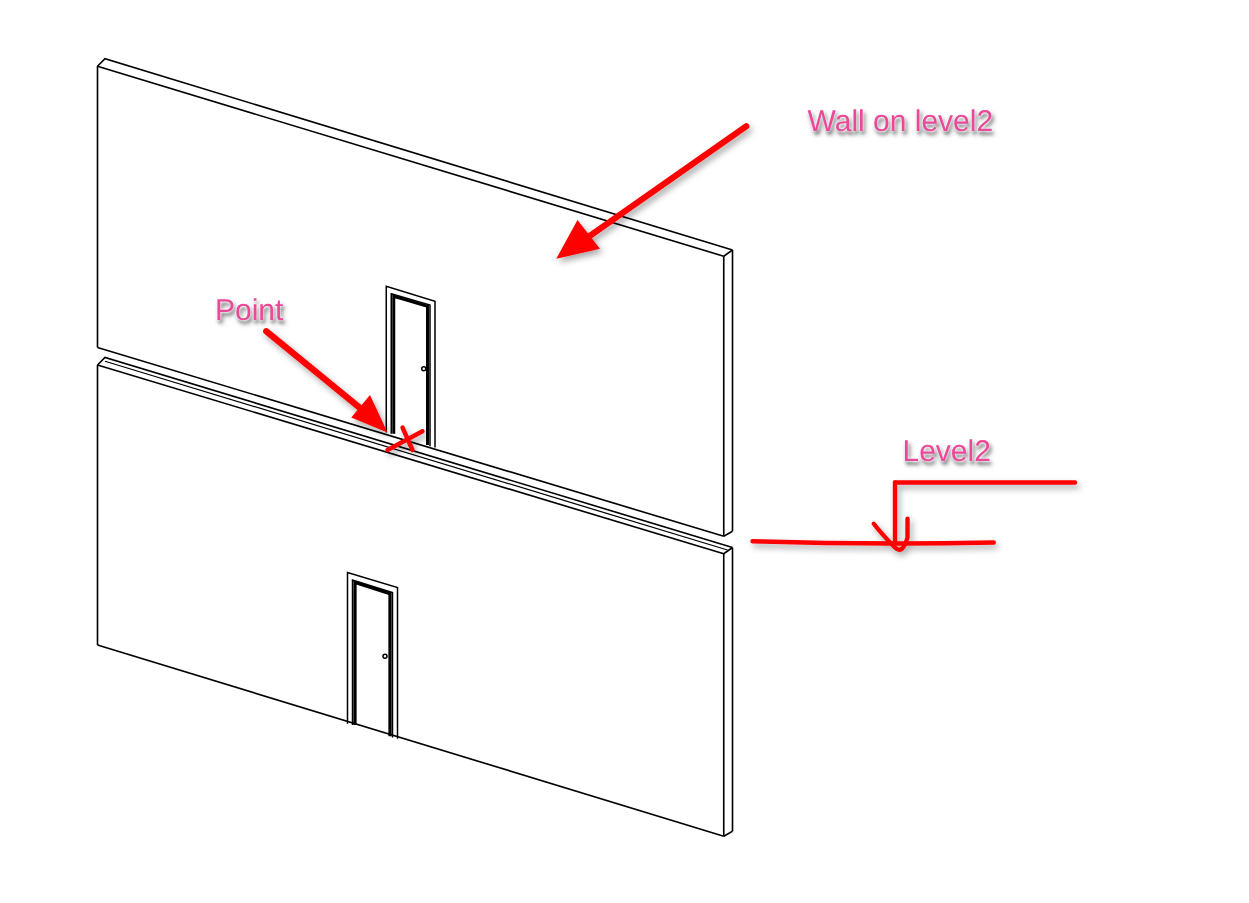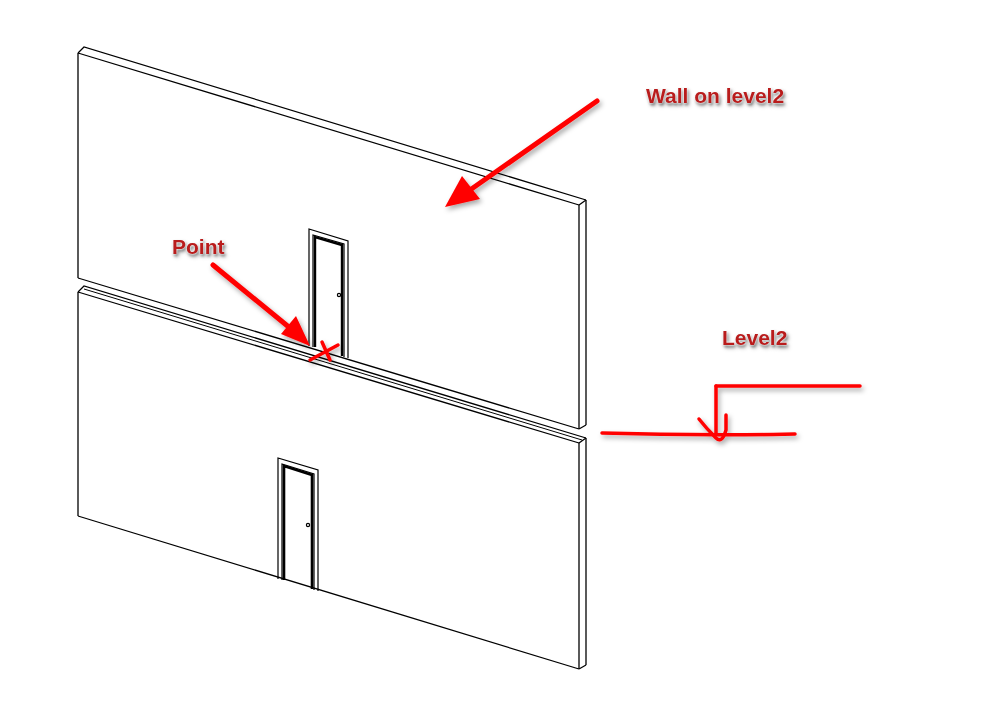--- a/index.html
+++ b/index.html
@@ -1,23 +1,23 @@
 <!DOCTYPE html>
 <html><head>
   <meta charset="utf-8">
   <style>
     html, body { margin: 0; padding: 0; background: #ffffff; }
     body { width: 999px; height: 722px; position: relative; overflow: hidden; font-family: "Liberation Sans", sans-serif; }
     #canvas { position: absolute; left: 0; top: 0; }
     .label {
       position: absolute;
       font-family: "Liberation Sans", sans-serif;
-      font-weight: bold;
-      font-size: 21px;
-      color: #b91c1c;
+      font-weight: normal;
+      font-size: 24px;
+      color: #ec4899;
       white-space: nowrap;
       text-shadow: 0 0 2px #fff, 0 0 3px #fff, 1px 2px 3px rgba(0,0,0,0.55), 2px 3px 4px rgba(0,0,0,0.35);
     }
   </style>
 </head>
 <body>
 
 <svg id="canvas" width="999" height="722" viewBox="0 0 999 722" xmlns="http://www.w3.org/2000/svg">
   <defs>
     <filter id="shadow" x="-20%" y="-20%" width="140%" height="140%">
@@ -87,13 +87,13 @@
       <path d="M716,386 L860,386"></path>
       <path d="M716,386 L716,434"></path>
       <path d="M602,433 Q700,436 795,434"></path>
       <path d="M726,415 L726,430 Q722,444 716,438 Q706,428 699,419"></path>
     </g>
   </g>
 </svg>
 
 <div class="label" style="left:646px; top:84px;">Wall on level2</div>
 <div class="label" style="left:172px; top:235px;">Point</div>
-<div class="label" style="left:722px; top:326px;">Level2</div>
+<div class="label" style="left:722px; top:348px;">Level2</div>
 
 </body></html>

